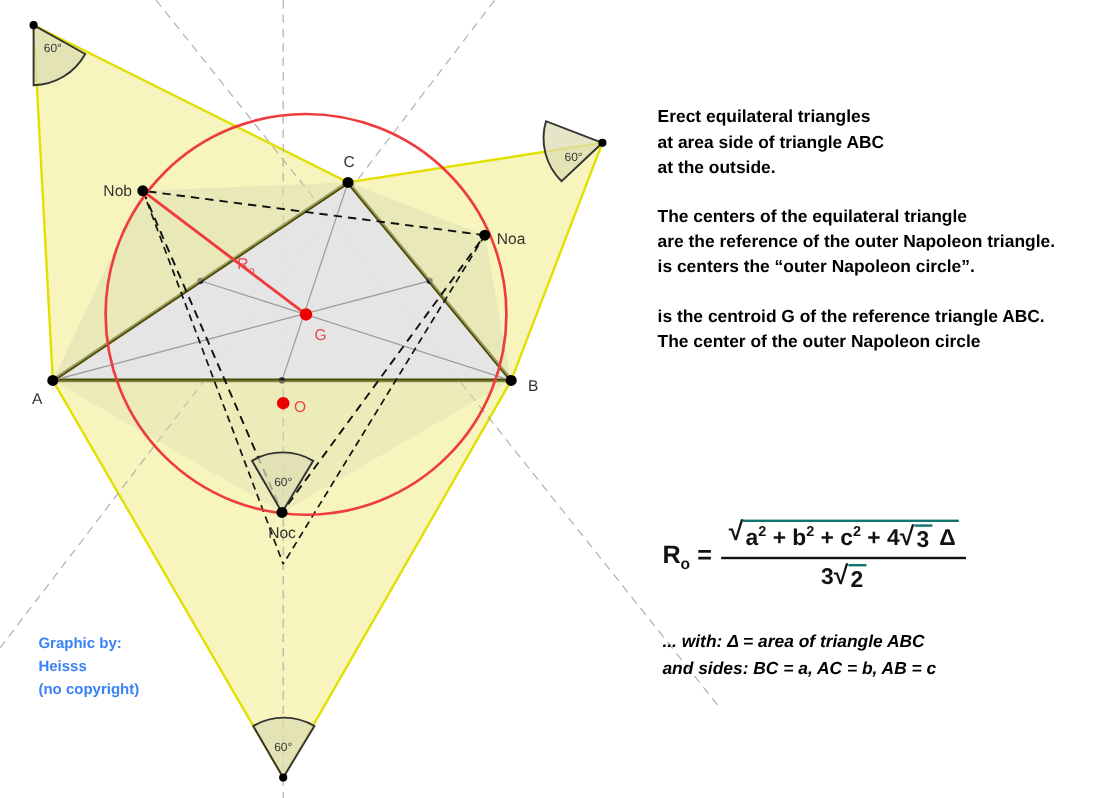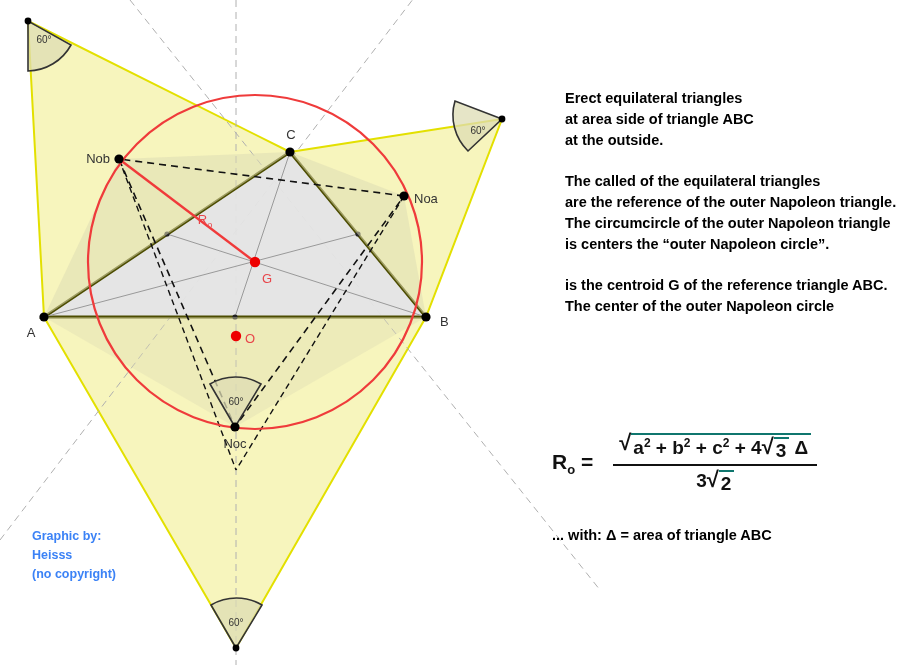--- a/index.html
+++ b/index.html
@@ -30,39 +30,39 @@
     position: absolute;
     left: 548px;
     top: 88px;
     width: 372px;
   }
   .para {
     font-size: 14.5px;
     font-weight: bold;
     color: #000000;
     line-height: 21px;
-    margin: 0 0 20px 17px;
+    margin: 0 0 20px 0;
   }
   .para.tight { margin-bottom: 0; }
   .para div { white-space: nowrap; }
 
   
   .formula {
     position: absolute;
     left: 552px;
     top: 432px;
     font-size: 21px;
     font-weight: bold;
     color: #111;
     display: flex;
     align-items: center;
   }
   .formula .lhs {
     font-size: 21px;
-    margin-right: 20px;
+    margin-right: 8px;
     white-space: nowrap;
   }
   .formula .lhs sub {
     font-size: 13px;
   }
   .frac {
     display: inline-flex;
     flex-direction: column;
     align-items: center;
   }
@@ -96,20 +96,21 @@
 
   
   .note {
     position: absolute;
     left: 552px;
     top: 524px;
     font-size: 14.5px;
     font-weight: bold;
     line-height: 23px;
     color: #000;
+    font-style: italic;
   }
   .note div { white-space: nowrap; }
 
   
   .credit {
     position: absolute;
     left: 32px;
     top: 527px;
     font-size: 12.5px;
     font-weight: bold;
@@ -229,23 +230,22 @@
   </svg>
 </div>
 
 <div class="text-panel">
   <div class="para">
     <div>Erect equilateral triangles</div>
     <div>at area side of triangle ABC</div>
     <div>at the outside.</div>
   </div>
   <div class="para">
-    <div>The called of the equilateral triangles</div>
+    <div>The centers of the equilateral triangle</div>
     <div>are the reference of the outer Napoleon triangle.</div>
-    <div>The circumcircle of the outer Napoleon triangle</div>
     <div>is centers the “outer Napoleon circle”.</div>
   </div>
   <div class="para tight">
     <div>is the centroid G of the reference triangle ABC.</div>
     <div>The center of the outer Napoleon circle</div>
   </div>
 </div>
 
 <div class="formula">
   <span class="lhs"><span>R</span><sub>o</sub> <span>=</span></span>
@@ -262,19 +262,20 @@
     <span class="bar"></span>
     <span class="den"><span>3</span><span class="radical">
           <span class="sign">√</span>
           <span class="body">2</span>
         </span></span>
   </span>
 </div>
 
 <div class="note">
   <div>... with: Δ = area of triangle ABC</div>
+  <div>and sides: BC = a, AC = b, AB = c</div>
 </div>
 
 <div class="credit">
   <div>Graphic by:</div>
   <div>Heisss</div>
   <div>(no copyright)</div>
 </div>
 
 </body></html>

